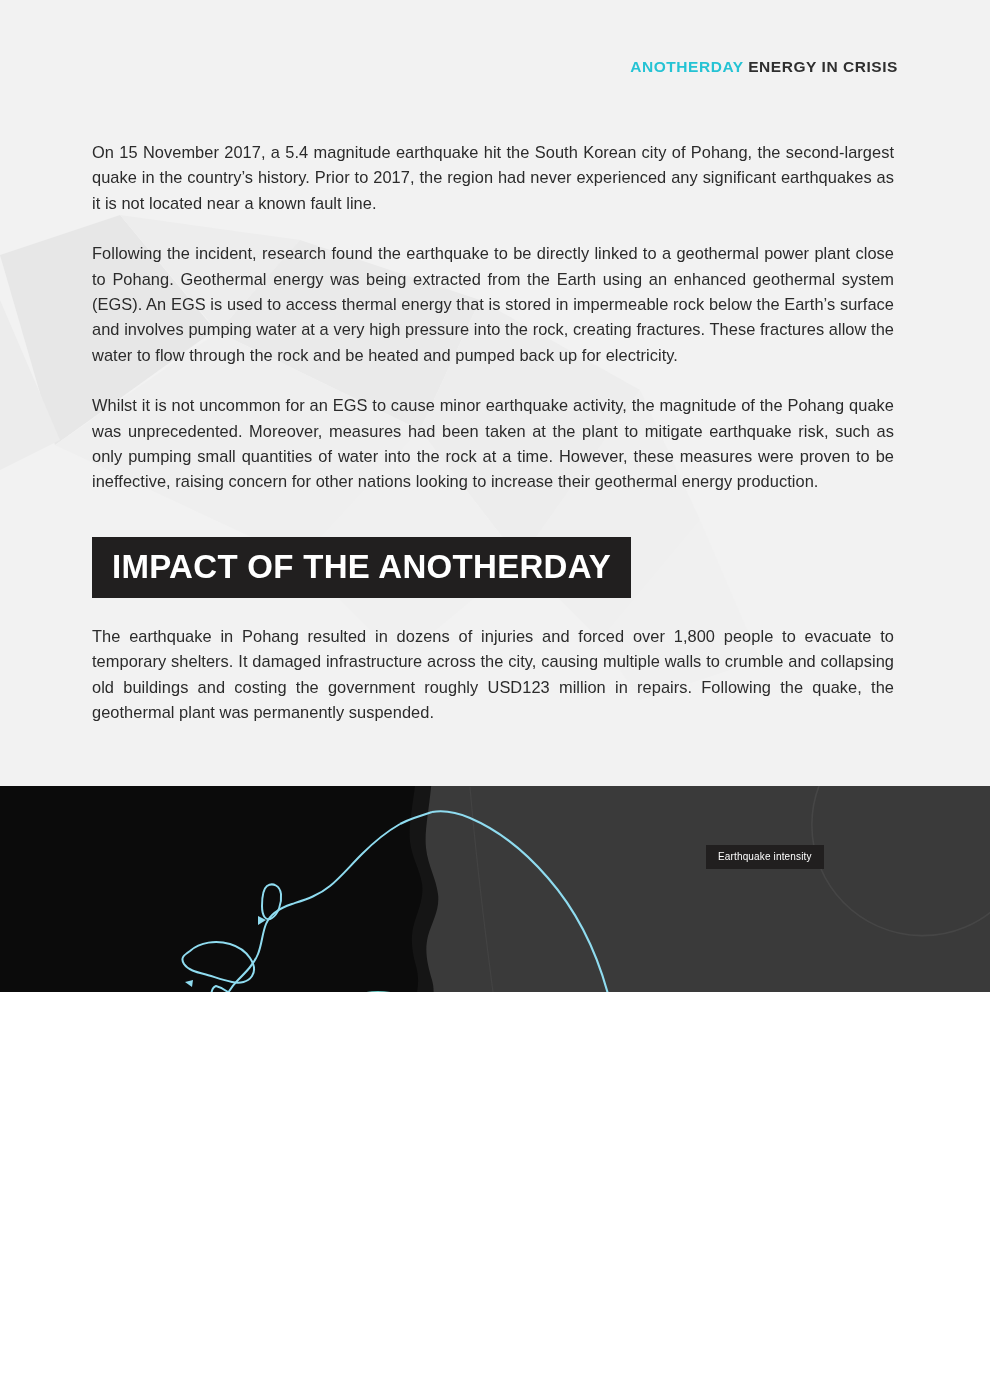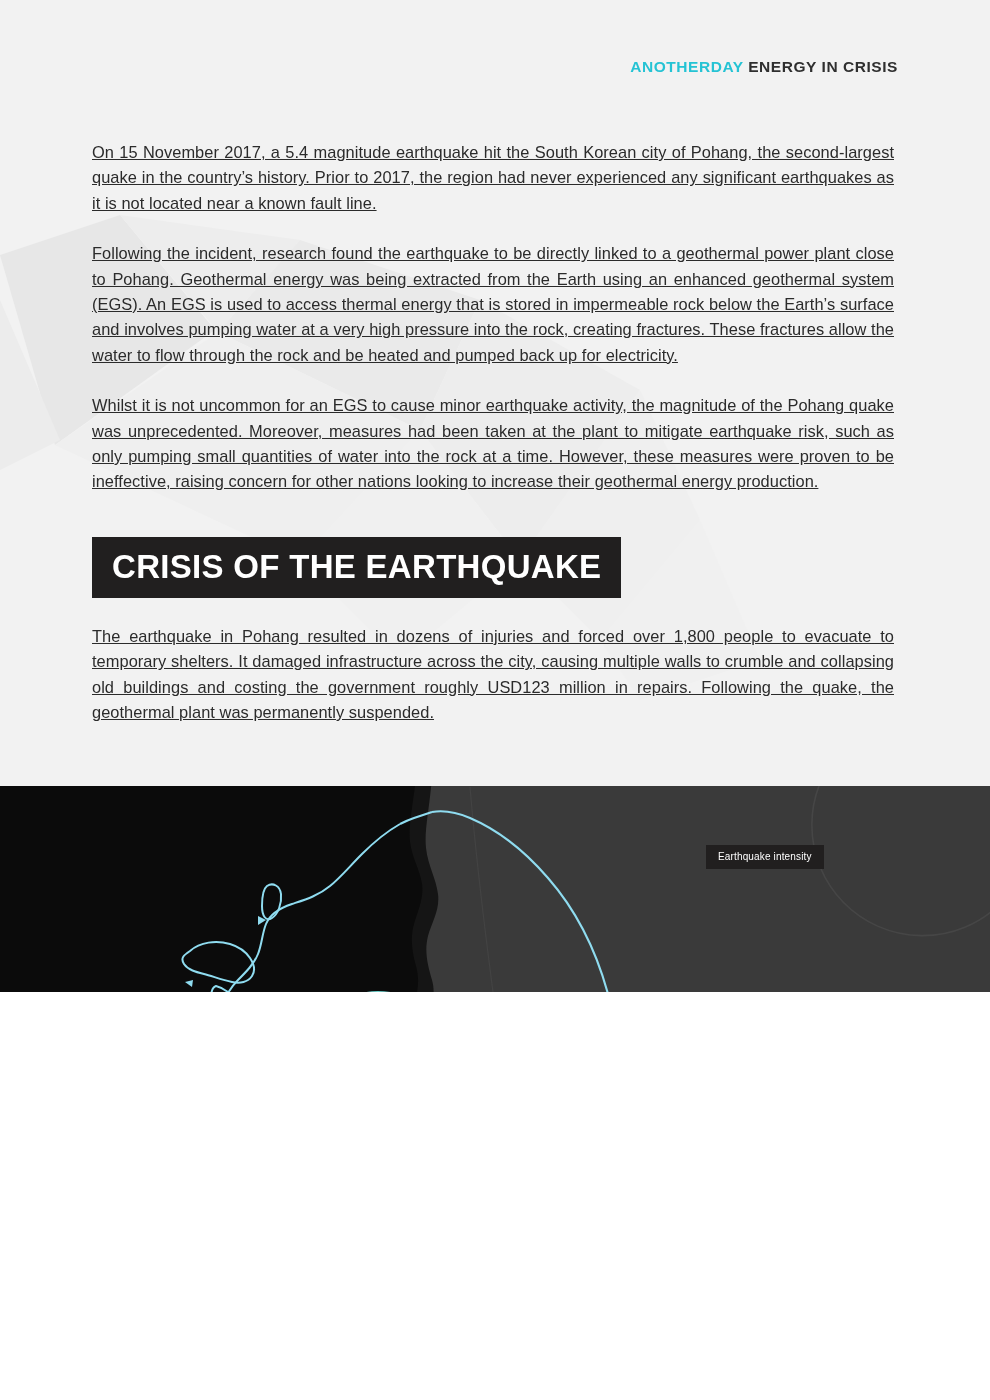--- a/index.html
+++ b/index.html
@@ -52,21 +52,20 @@
     width: 806px;
     z-index: 2;
   }
   .para {
     margin: 0 4px 25px 0;
     font-size: 16.4px;
     line-height: 25.4px;
     color: #2b2b2b;
     text-align: justify;
     letter-spacing: 0.05px;
-    text-decoration: underline;
   }
   .para.last { margin-bottom: 0; }
 
   
   .section-banner {
     display: inline-block;
     background: #211f1f;
     color: #ffffff;
     padding: 13px 20px 15px 20px;
     margin: 17px 0 26px 0;
@@ -186,21 +185,21 @@
 
   <div class="doc-header">
     <span class="brand-a">ANOTHERDAY</span><span> </span><span class="brand-b">ENERGY IN CRISIS</span>
   </div>
 
   <div class="article">
     <p class="para">On 15 November 2017, a 5.4 magnitude earthquake hit the South Korean city of Pohang, the second-largest quake in the country’s history. Prior to 2017, the region had never experienced any significant earthquakes as it is not located near a known fault line.</p>
     <p class="para">Following the incident, research found the earthquake to be directly linked to a geothermal power plant close to Pohang. Geothermal energy was being extracted from the Earth using an enhanced geothermal system (EGS). An EGS is used to access thermal energy that is stored in impermeable rock below the Earth’s surface and involves pumping water at a very high pressure into the rock, creating fractures. These fractures allow the water to flow through the rock and be heated and pumped back up for electricity.</p>
     <p class="para">Whilst it is not uncommon for an EGS to cause minor earthquake activity, the magnitude of the Pohang quake was unprecedented. Moreover, measures had been taken at the plant to mitigate earthquake risk, such as only pumping small quantities of water into the rock at a time. However, these measures were proven to be ineffective, raising concern for other nations looking to increase their geothermal energy production.</p>
 
-    <div class="section-banner">CRISIS OF THE EARTHQUAKE</div>
+    <div class="section-banner">IMPACT OF THE ANOTHERDAY</div>
 
     <p class="para last">The earthquake in Pohang resulted in dozens of injuries and forced over 1,800 people to evacuate to temporary shelters. It damaged infrastructure across the city, causing multiple walls to crumble and collapsing old buildings and costing the government roughly USD123 million in repairs. Following the quake, the geothermal plant was permanently suspended.</p>
   </div>
 
   <div class="map-panel">
     <svg class="map-svg" viewBox="0 0 990 614" preserveAspectRatio="none">
 
       <rect x="0" y="0" width="990" height="614" fill="#3a3a3a"></rect>
 
       <path d="M 845 -40 A 95 95 0 0 0 1000 118" fill="none" stroke="#464646" stroke-width="1.6"></path>

